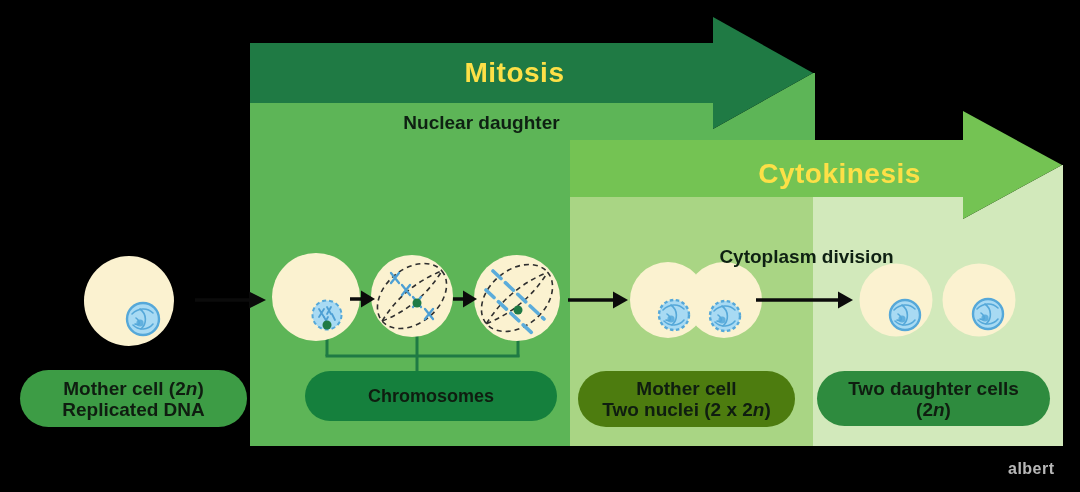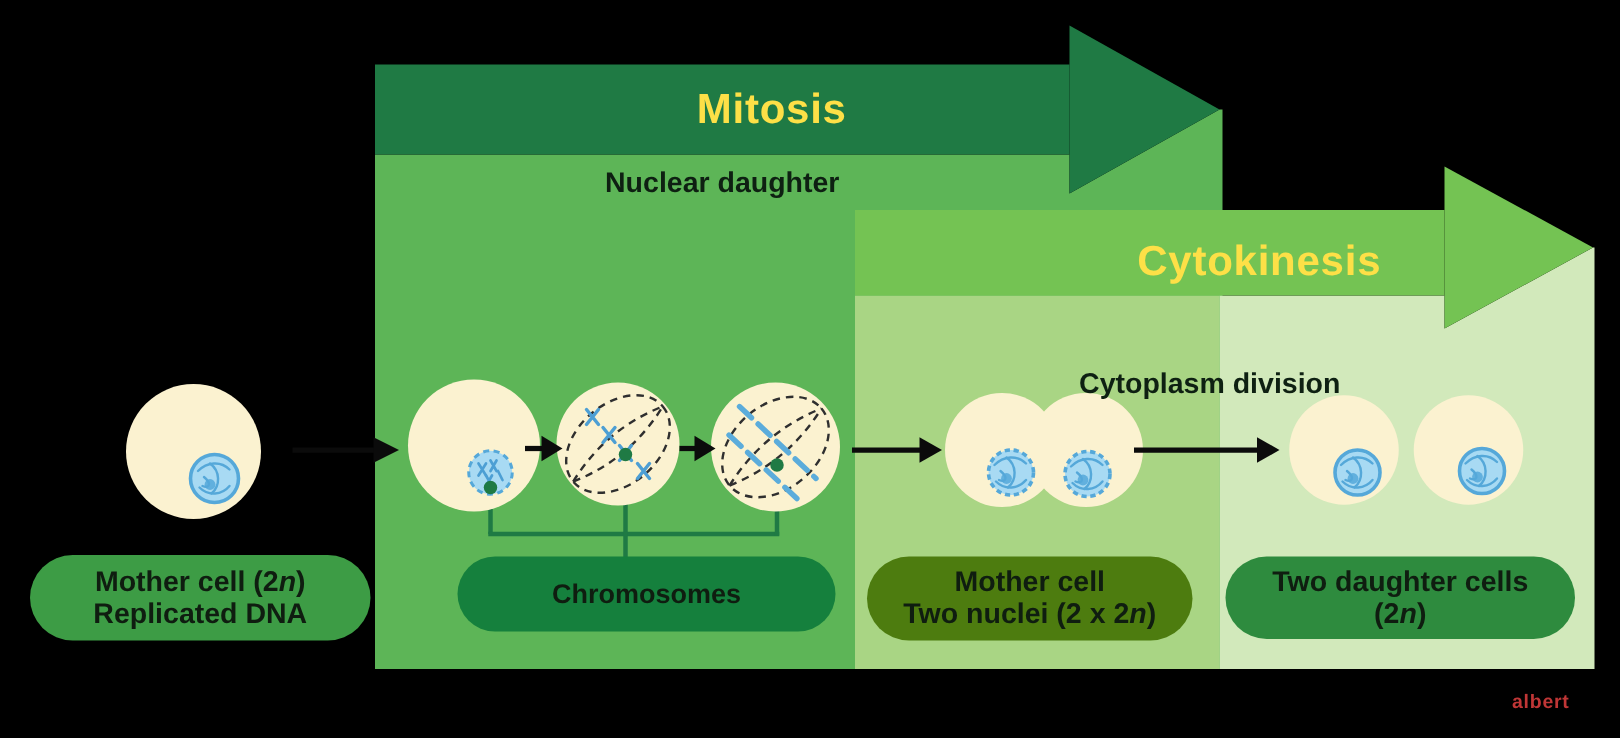--- a/index.html
+++ b/index.html
@@ -18,22 +18,22 @@
   .pill-mother{left:20px;top:370px;width:227px;height:57px;border-radius:29px;background:#3d9c45;}
   .pill-chromosomes{left:305px;top:371px;width:252px;height:50px;border-radius:25px;background:#15803d;font-size:18px;}
   .pill-m2n{left:578px;top:371px;width:217px;height:56px;border-radius:28px;background:#4d7c0f;}
   .pill-daughters{left:817px;top:371px;width:233px;height:55px;border-radius:28px;background:#2e8b3e;}
   .pill i{font-style:italic;}
   .t-mitosis{left:250px;top:43px;width:463px;height:60px;}
   .t-nuclear{left:250px;top:107px;width:463px;height:32px;}
   .t-cytokinesis{left:570px;top:140px;width:473px;height:68px;}
   .t-cytoplasm{left:570px;top:202px;width:473px;height:30px;margin-top:40px;}
   .watermark{
-    position:absolute;left:1008px;top:460px;font-size:13px;font-weight:bold;
-    color:#ef4444;opacity:.8;filter:blur(.4px);letter-spacing:.5px;
+    position:absolute;left:1008px;top:460px;font-size:16px;font-weight:bold;
+    color:#e5e5e5;opacity:.8;filter:blur(.4px);letter-spacing:.5px;
   }
   
   .cell{fill:#fbf2d0;}
   .nucfill{fill:#a8daf3;stroke:#55a8d9;stroke-width:2.4;}
   .nuc-dashed{stroke-dasharray:4,3;stroke-width:2;}
   .nuc-bumpy{stroke-dasharray:3.5,2.5;}
   .spindle{fill:none;stroke:#2f2f2f;stroke-width:1.6;stroke-dasharray:5,4;}
   .chromx{fill:none;stroke:#4d9fd4;stroke-width:2.3;stroke-linecap:round;}
   .chromatin{fill:none;stroke:#4d9fd4;stroke-width:1.8;stroke-linecap:round;}
   .analine{fill:none;stroke:#5bacdb;stroke-width:3.6;stroke-dasharray:11,6;stroke-linecap:round;}

